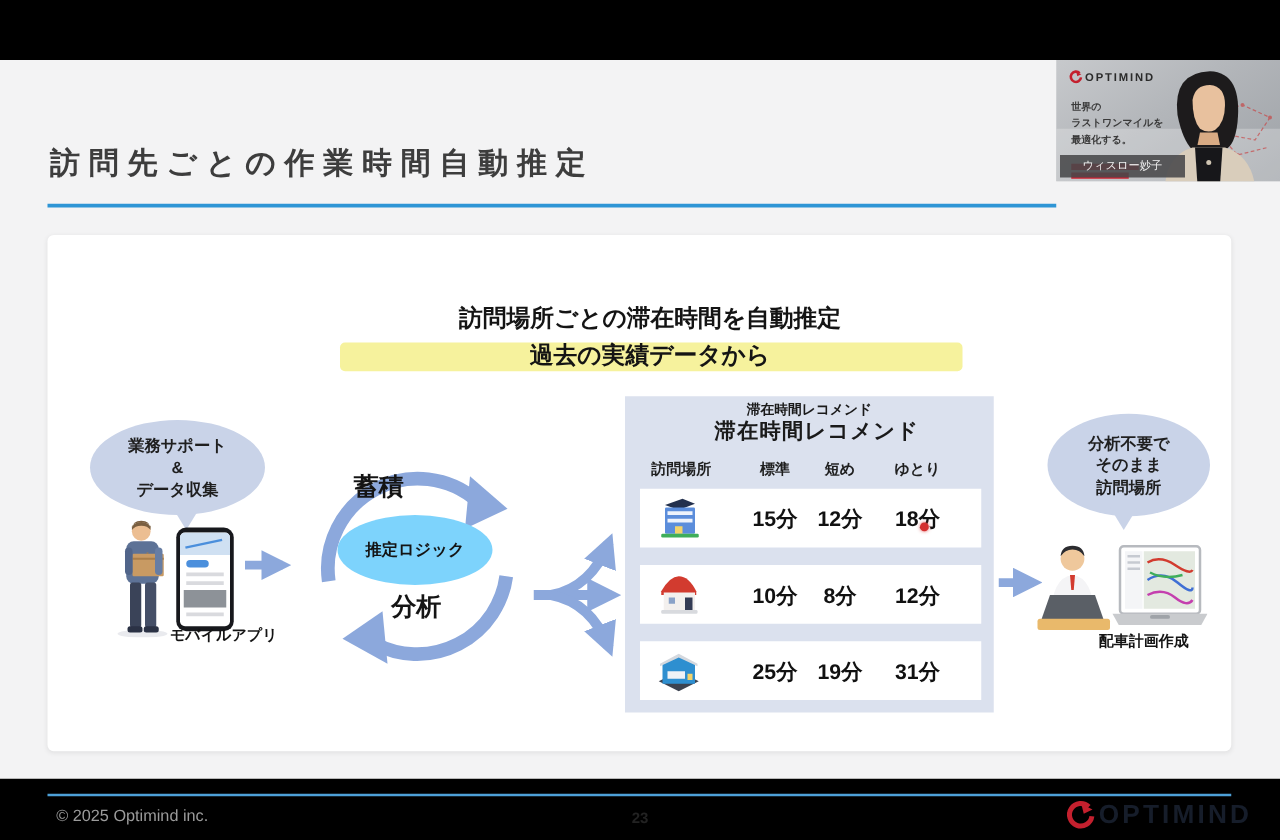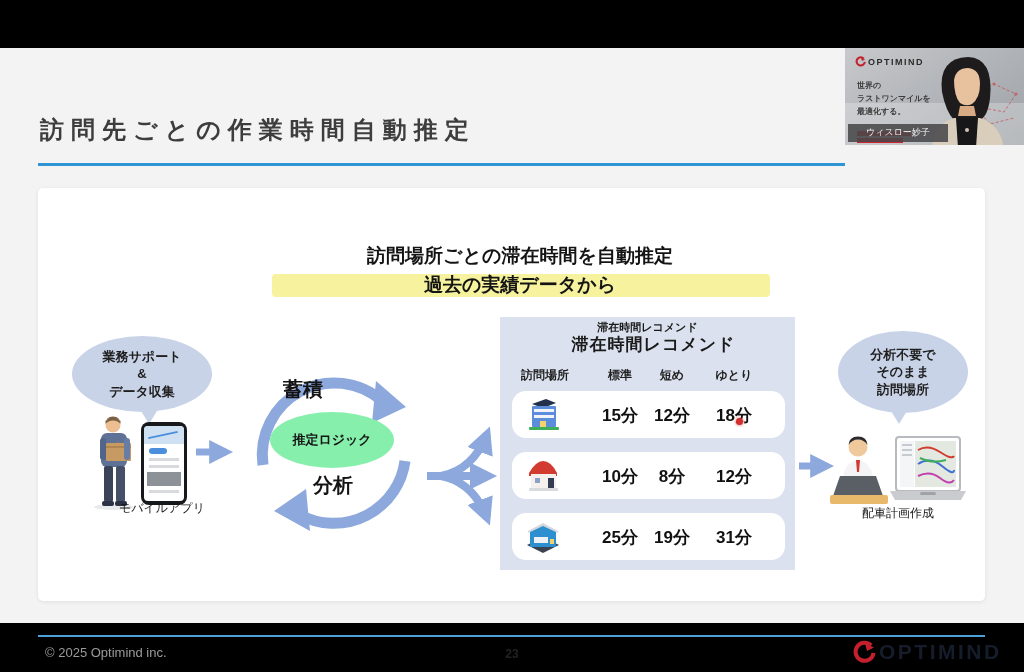--- a/index.html
+++ b/index.html
@@ -50,51 +50,51 @@
   .courier { position:absolute; left:88px; top:366px; }
   .phone { position:absolute; left:141px; top:374px; width:46px; height:83px; background:#17181c;
     border-radius:8px; padding:4px 3px; }
   .phone-screen { width:100%; height:100%; background:#fff; border-radius:4px; overflow:hidden; }
   .phone-map { height:18px; background:#cfe0f2; position:relative; }
   .phone-map::after { content:""; position:absolute; left:4px; top:8px; width:30px; height:2px;
     background:#4b8fdc; transform:rotate(-12deg); }
   .phone-line { height:3px; background:#d9dade; margin:4px 5px 0; }
   .phone-pill { height:6px; width:18px; background:#4b8fdc; border-radius:3px; margin:4px 5px 0; }
   .phone-photo { height:14px; background:#8d9298; margin:4px 3px 0; }
-  .device-label { position:absolute; font-size:12px; font-weight:normal; color:#141414; }
+  .device-label { position:absolute; font-size:12px; font-weight:bold; color:#141414;margin-left:17px; }
   .label-mobile { left:112px; top:452px; width:100px; text-align:center; }
   .label-plan { left:828px; top:457px; width:140px; text-align:center; }
 
   
   .cycle-svg { position:absolute; left:248px; top:317px; }
   .cycle-top { position:absolute; left:283px; top:328px; width:100px; text-align:left;
     font-size:20px; font-weight:bold; color:#141414; }
   .cycle-ellipse { position:absolute; left:270px; top:364px; width:124px; height:56px;
-    background:#86efac; border-radius:50%; display:flex; align-items:center; justify-content:center; }
+    background:#7dd3fc; border-radius:50%; display:flex; align-items:center; justify-content:center; }
   .cycle-center-text { font-size:13px; font-weight:bold; color:#141414; }
   .cycle-bottom { position:absolute; left:283px; top:424px; width:100px; text-align:center;
     font-size:20px; font-weight:bold; color:#141414; }
 
   .arrow1-svg { position:absolute; left:194px; top:392px; }
   .fan-svg { position:absolute; left:425px; top:352px; }
   .arrow2-svg { position:absolute; left:797px; top:406px; }
 
   
   .panel { position:absolute; left:500px; top:269px; width:295px; height:253px; background:#dbe1ee; }
   .panel-subtitle { position:absolute; left:0; top:3px; width:100%; text-align:center;
     font-size:11px; font-weight:bold; color:#1a1a1a; }
   .panel-title { position:absolute; left:0; top:16px; width:100%; text-align:center;
     font-size:17px; font-weight:bold; color:#1a1a1a; letter-spacing:1px;padding-left:12px; }
   .panel-headers { position:absolute; left:0; top:50px; width:100%; height:16px; }
   .col-h { position:absolute; font-size:12px; font-weight:bold; color:#1f1f1f; text-align:center; }
   .col-h0 { left:10px; width:70px; }
   .col-h1 { left:90px; width:60px; }
   .col-h2 { left:142px; width:60px; }
   .col-h3 { left:204px; width:60px; }
-  .trow { position:absolute; left:12px; width:273px; height:47px; background:#fff;border-radius:14px; }
+  .trow { position:absolute; left:12px; width:273px; height:47px; background:#fff; }
   .trow-1 { top:74px; } .trow-2 { top:135px; } .trow-3 { top:196px; }
   .trow .ticon { position:absolute; left:12px; top:4px; }
   .tval { position:absolute; top:13px; font-size:17px; font-weight:bold; color:#111; text-align:center; }
   .tval0 { left:78px; width:60px; } .tval1 { left:130px; width:60px; } .tval2 { left:192px; width:60px; }
   .laser-dot { position:absolute; left:224px; top:27px; width:7px; height:7px; border-radius:50%;
     background:#d42f2f; box-shadow:0 0 3px rgba(212,47,47,.8); z-index:5; }
 
   
   .planner-scene { position:absolute; left:828px; top:384px; }
 

